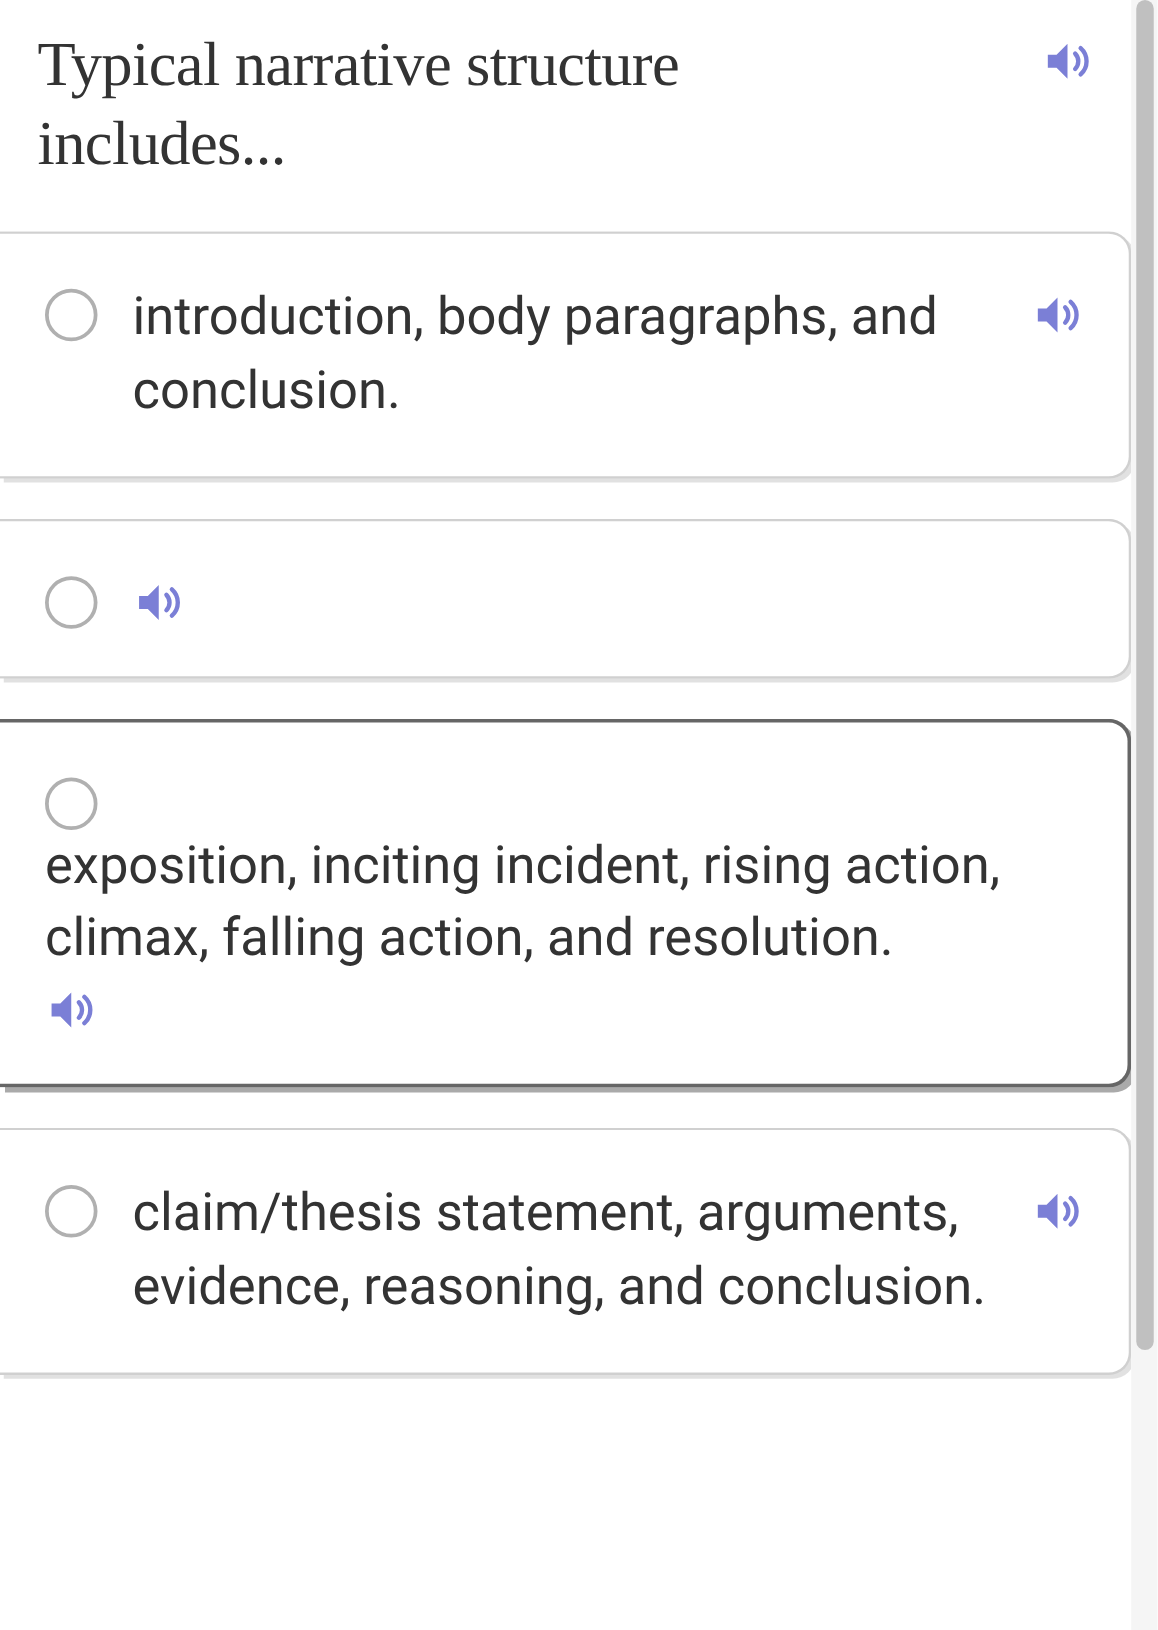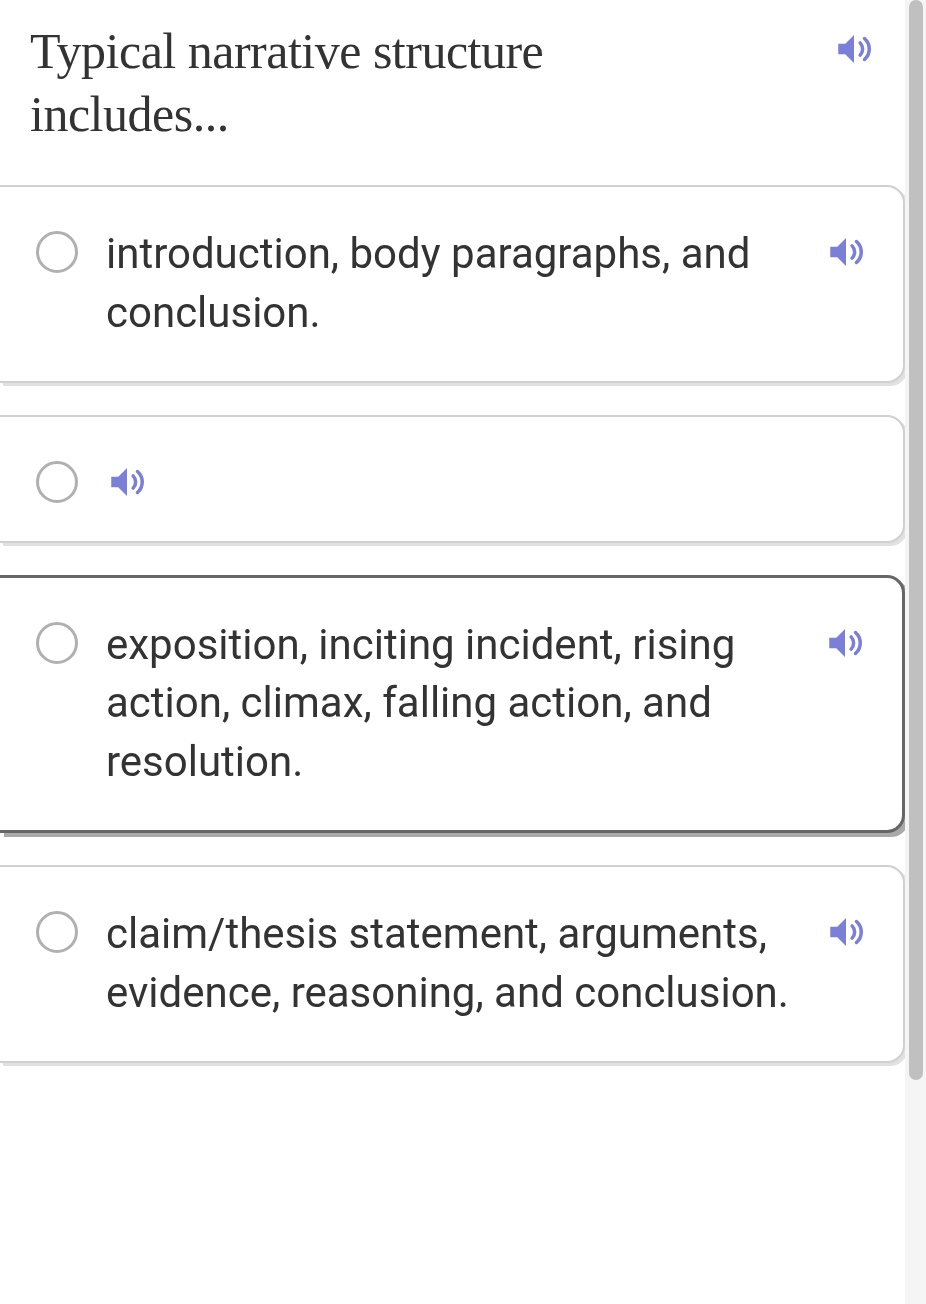--- a/index.html
+++ b/index.html
@@ -78,20 +78,21 @@
     border-top-right-radius: 18px;
     border-bottom-right-radius: 18px;
     cursor: pointer;
     position: relative;
     box-shadow: 3px 3px 0px 0px rgba(180,180,180,0.4);
   }
   .option.selected {
     border: 3px solid #666666;
     border-left: none;
     box-shadow: 4px 4px 0px 0px rgba(100,100,100,0.55);
+    flex-direction: column;
   }
   .radio-circle {
     width: 42px;
     height: 42px;
     border: 3px solid #b0b0b0;
     border-radius: 50%;
     flex-shrink: 0;
     margin-right: 28px;
     margin-top: 6px;
   }

